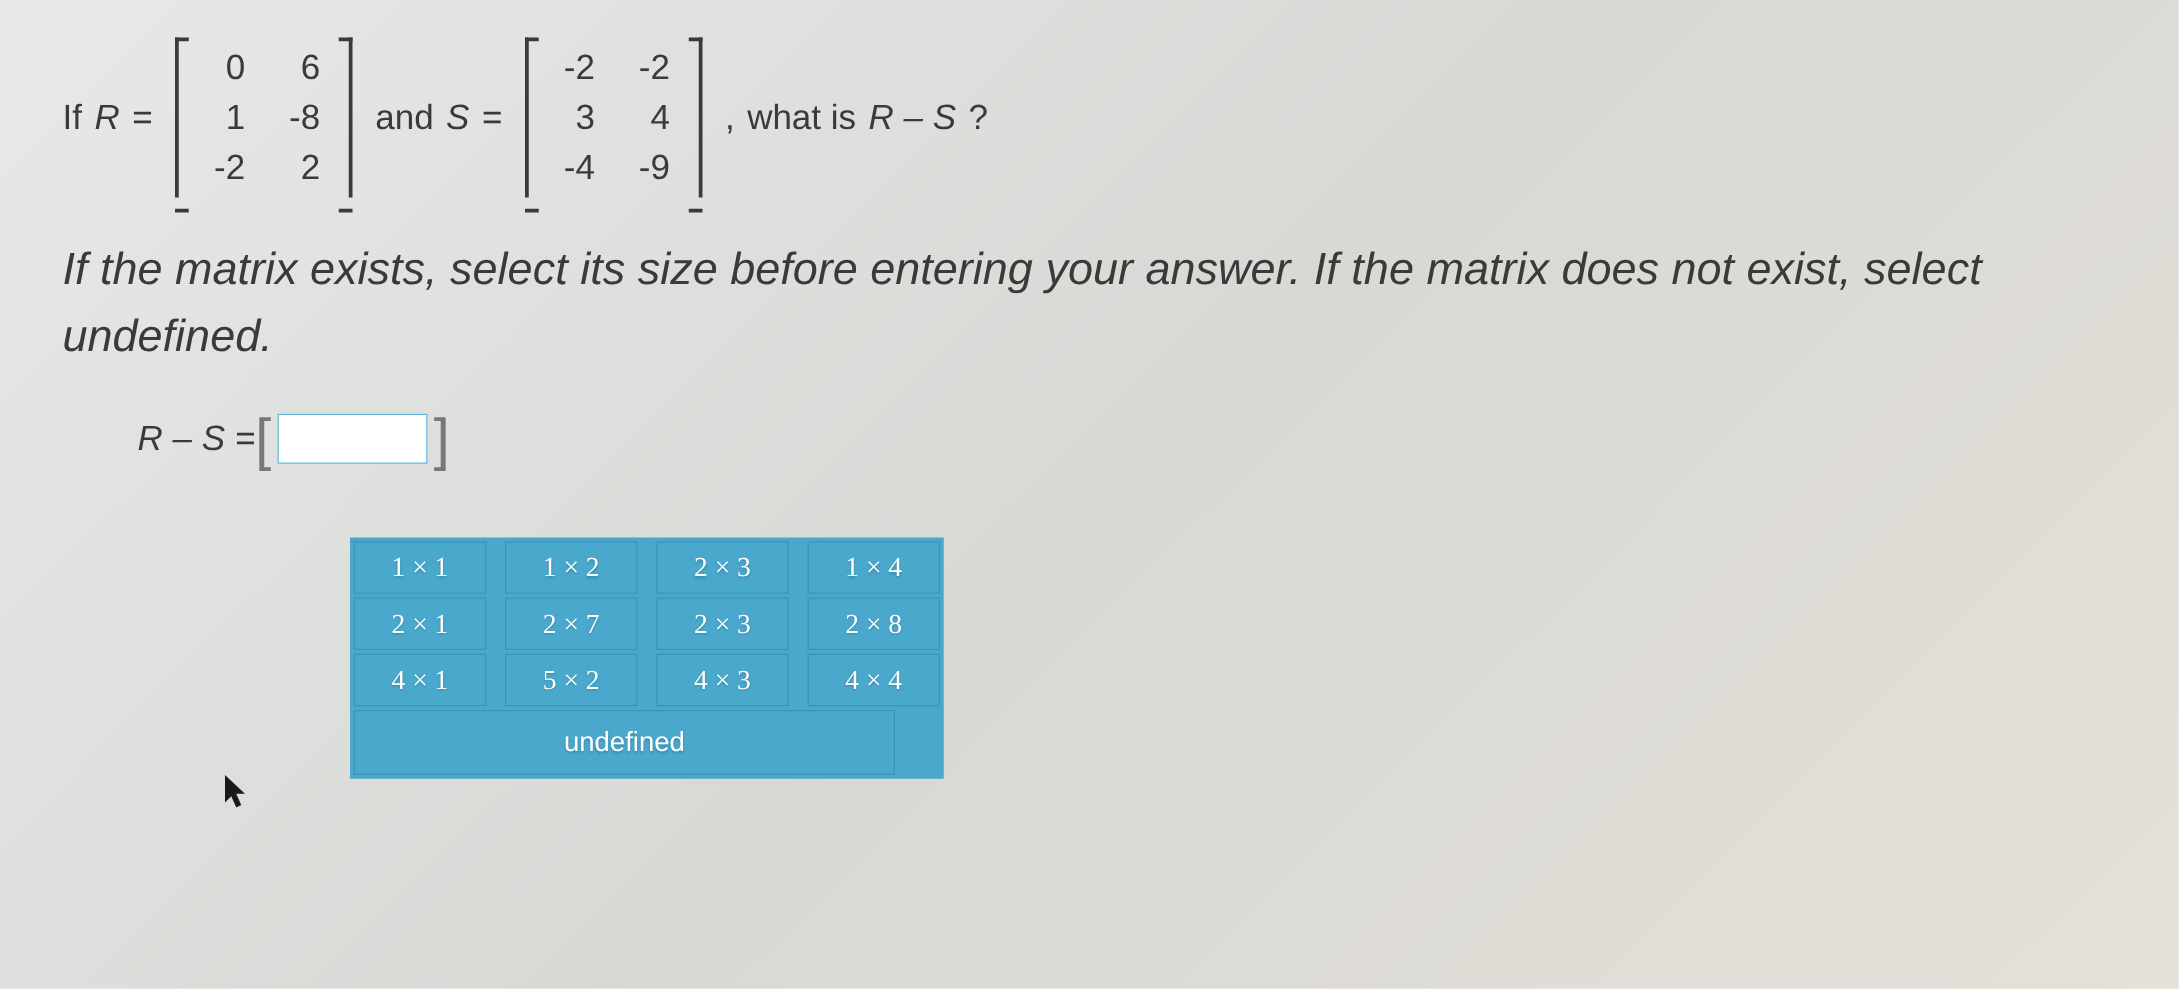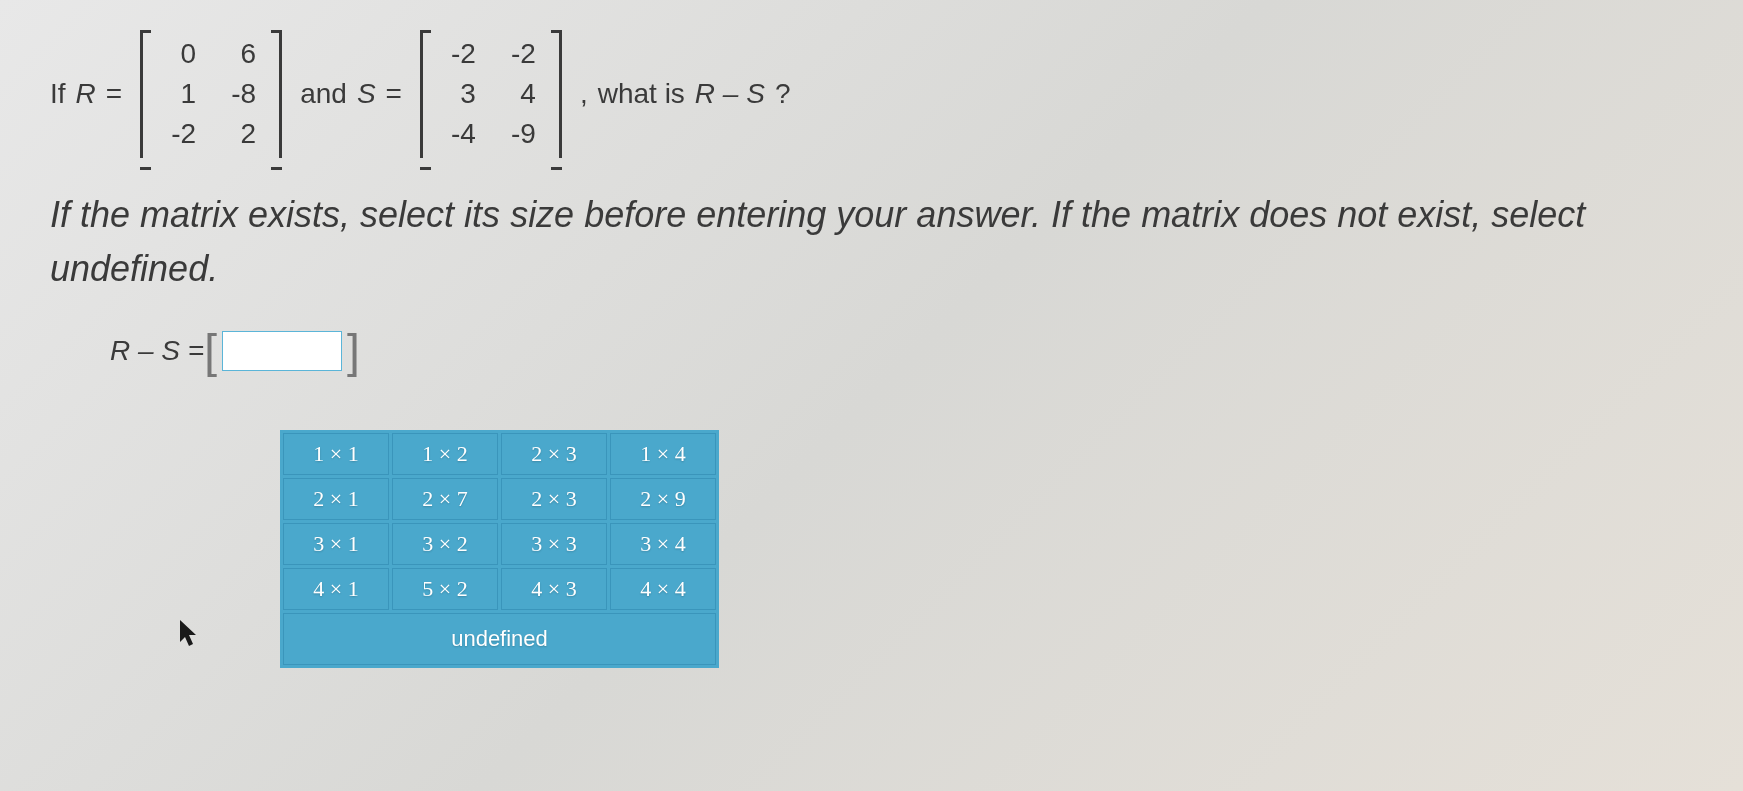--- a/index.html
+++ b/index.html
@@ -100,21 +100,21 @@
       line-height: 0.8;
     }
     .size-grid {
       margin-left: 230px;
       display: inline-block;
       background: #4aa8cc;
       padding: 3px;
     }
     .size-row {
       display: flex;
-      gap: 3px;
+      gap: 15px;
       margin-bottom: 3px;
     }
     .size-row:last-child { margin-bottom: 0; }
     .size-btn {
       background: #4aa8cc;
       color: white;
       border: 1px solid #3a95bb;
       width: 106px;
       height: 42px;
       display: flex;
@@ -201,27 +201,21 @@
   <div class="size-row">
     <div class="size-btn">1 × 1</div>
     <div class="size-btn">1 × 2</div>
     <div class="size-btn">2 × 3</div>
     <div class="size-btn">1 × 4</div>
   </div>
   <div class="size-row">
     <div class="size-btn">2 × 1</div>
     <div class="size-btn">2 × 7</div>
     <div class="size-btn">2 × 3</div>
-    <div class="size-btn">2 × 9</div>
-  </div>
-  <div class="size-row">
-    <div class="size-btn">3 × 1</div>
-    <div class="size-btn">3 × 2</div>
-    <div class="size-btn">3 × 3</div>
-    <div class="size-btn">3 × 4</div>
+    <div class="size-btn">2 × 8</div>
   </div>
   <div class="size-row">
     <div class="size-btn">4 × 1</div>
     <div class="size-btn">5 × 2</div>
     <div class="size-btn">4 × 3</div>
     <div class="size-btn">4 × 4</div>
   </div>
   <div class="size-row">
     <div class="undefined-btn">undefined</div>
   </div>

